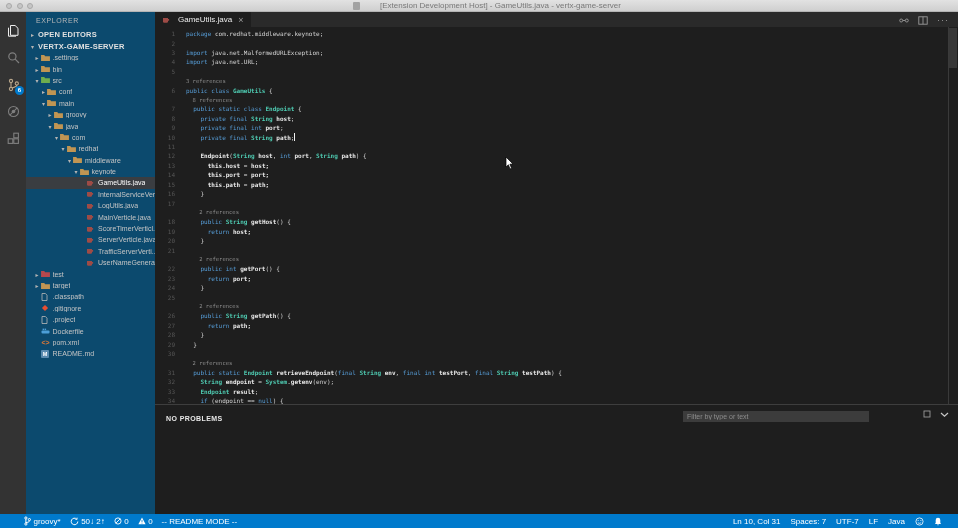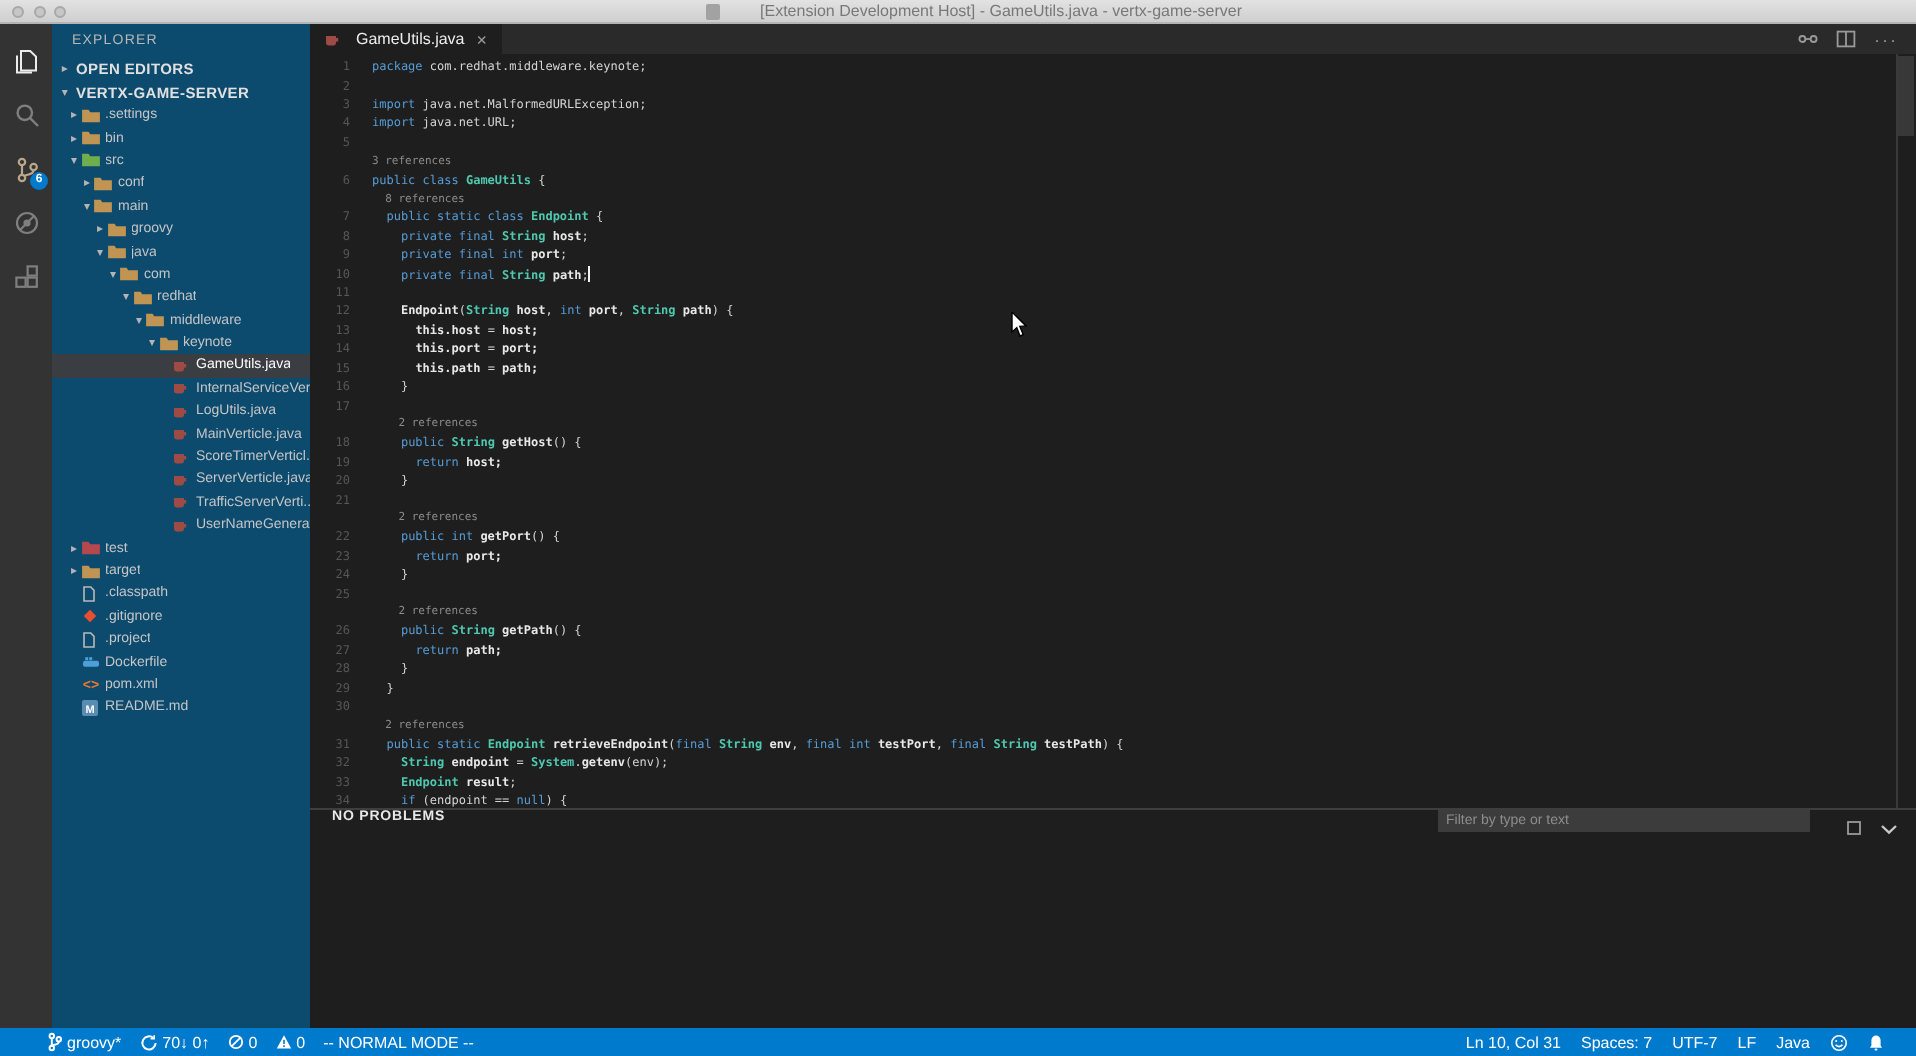--- a/index.html
+++ b/index.html
@@ -58,21 +58,21 @@
   .k { color:#569cd6; }
   .t2 { color:#4ec9b0; font-weight:bold; }
   .d { color:#d4d4d4; }
   .b { color:#e8e8e8; font-weight:bold; }
   .cursor { display:inline-block; width:1px; height:8px; background:#f2f2f2; vertical-align:-1.5px; }
   .sb-track { position:absolute; top:0; right:0; bottom:0; width:10px; border-left:1px solid #3a3a3a; }
   .sb-thumb { position:absolute; top:1px; right:1px; width:8px; height:40px; background:rgba(120,120,120,.30); }
 
   
   .panel { height:110px; flex:0 0 110px; border-top:1px solid #3e3e3e; background:#1e1e1e; }
-  .panel-header { height:17px; display:flex; align-items:flex-start; padding:0 9px 0 11px; }
+  .panel-header { height:17px; display:flex; align-items:flex-end; padding:0 9px 0 11px;gap:36px; }
   .panel-title { font-size:7px; font-weight:bold; color:#e7e7e7; letter-spacing:.4px; }
   .panel-filter { margin-left:auto; margin-right:18px; width:186px; height:11px; background:#3c3c3c; border:none; outline:none;
     color:#cccccc; font-size:7px; padding:0 4px; font-family:"Liberation Sans", sans-serif; }
   .panel-filter::placeholder { color:#8d8d8d; }
   .panel-icons { display:flex; align-items:center; gap:9px; }
   .panel-message { padding-left:11px; margin-top:5px; font-size:8px; color:#d2d2d2; }
 
   
   .statusbar { height:14px; background:#007acc; display:flex; align-items:center; color:#fff; font-size:8px;
     padding-left:24px; padding-right:8px; }
@@ -631,21 +631,21 @@
         </span>
         <span>groovy*</span>
       </span>
       <span class="sb-item">
         <span style="display: inline-flex;">
           <svg width="9" height="9" viewBox="0 0 9 9" fill="none" stroke="#fff" stroke-width="1">
             <path d="M7.8 4.5a3.3 3.3 0 1 1-1.1-2.5"></path>
             <path d="M7.1 .6v1.8H5.3" stroke-width=".8"></path>
           </svg>
         </span>
-        <span>70↓ 0↑</span>
+        <span>50↓ 2↑</span>
       </span>
       <span class="sb-item">
         <span style="display: inline-flex;">
           <svg width="8" height="8" viewBox="0 0 8 8" fill="none" stroke="#fff" stroke-width=".9">
             <circle cx="4" cy="4" r="3.1"></circle>
             <path d="M1.9 6.1L6.1 1.9"></path>
           </svg>
         </span>
         <span>0</span>
       </span>
@@ -653,21 +653,21 @@
         <span style="display: inline-flex;">
           <svg width="8" height="8" viewBox="0 0 8 8">
             <path d="M4 .6L7.6 7.2H.4z" fill="#fff"></path>
             <rect x="3.6" y="2.9" width=".8" height="2.1" fill="#007acc"></rect>
             <rect x="3.6" y="5.6" width=".8" height=".9" fill="#007acc"></rect>
           </svg>
         </span>
         <span>0</span>
       </span>
       <span class="sb-item">
-        <span>-- NORMAL MODE --</span>
+        <span>-- README MODE --</span>
       </span>
     </div>
   <div class="sb-right">
       <span class="sb-item">
         <span>Ln 10, Col 31</span>
       </span>
       <span class="sb-item">
         <span>Spaces: 7</span>
       </span>
       <span class="sb-item">

